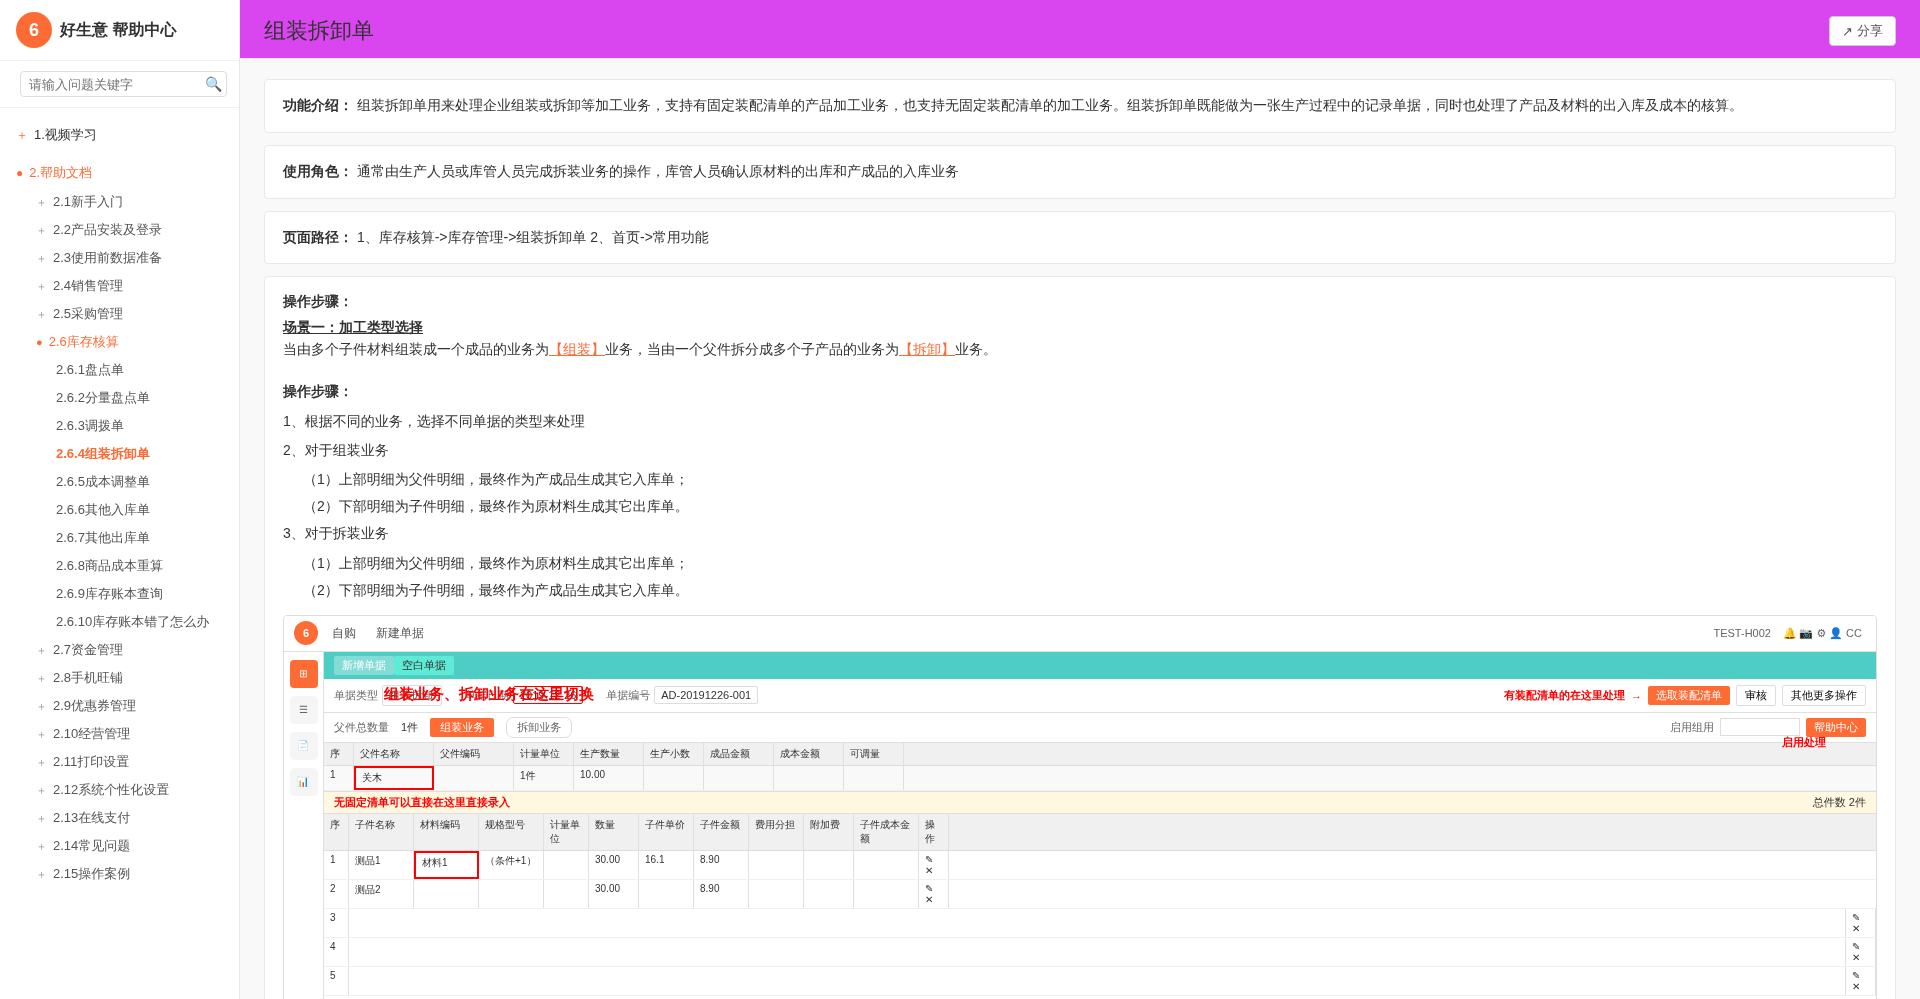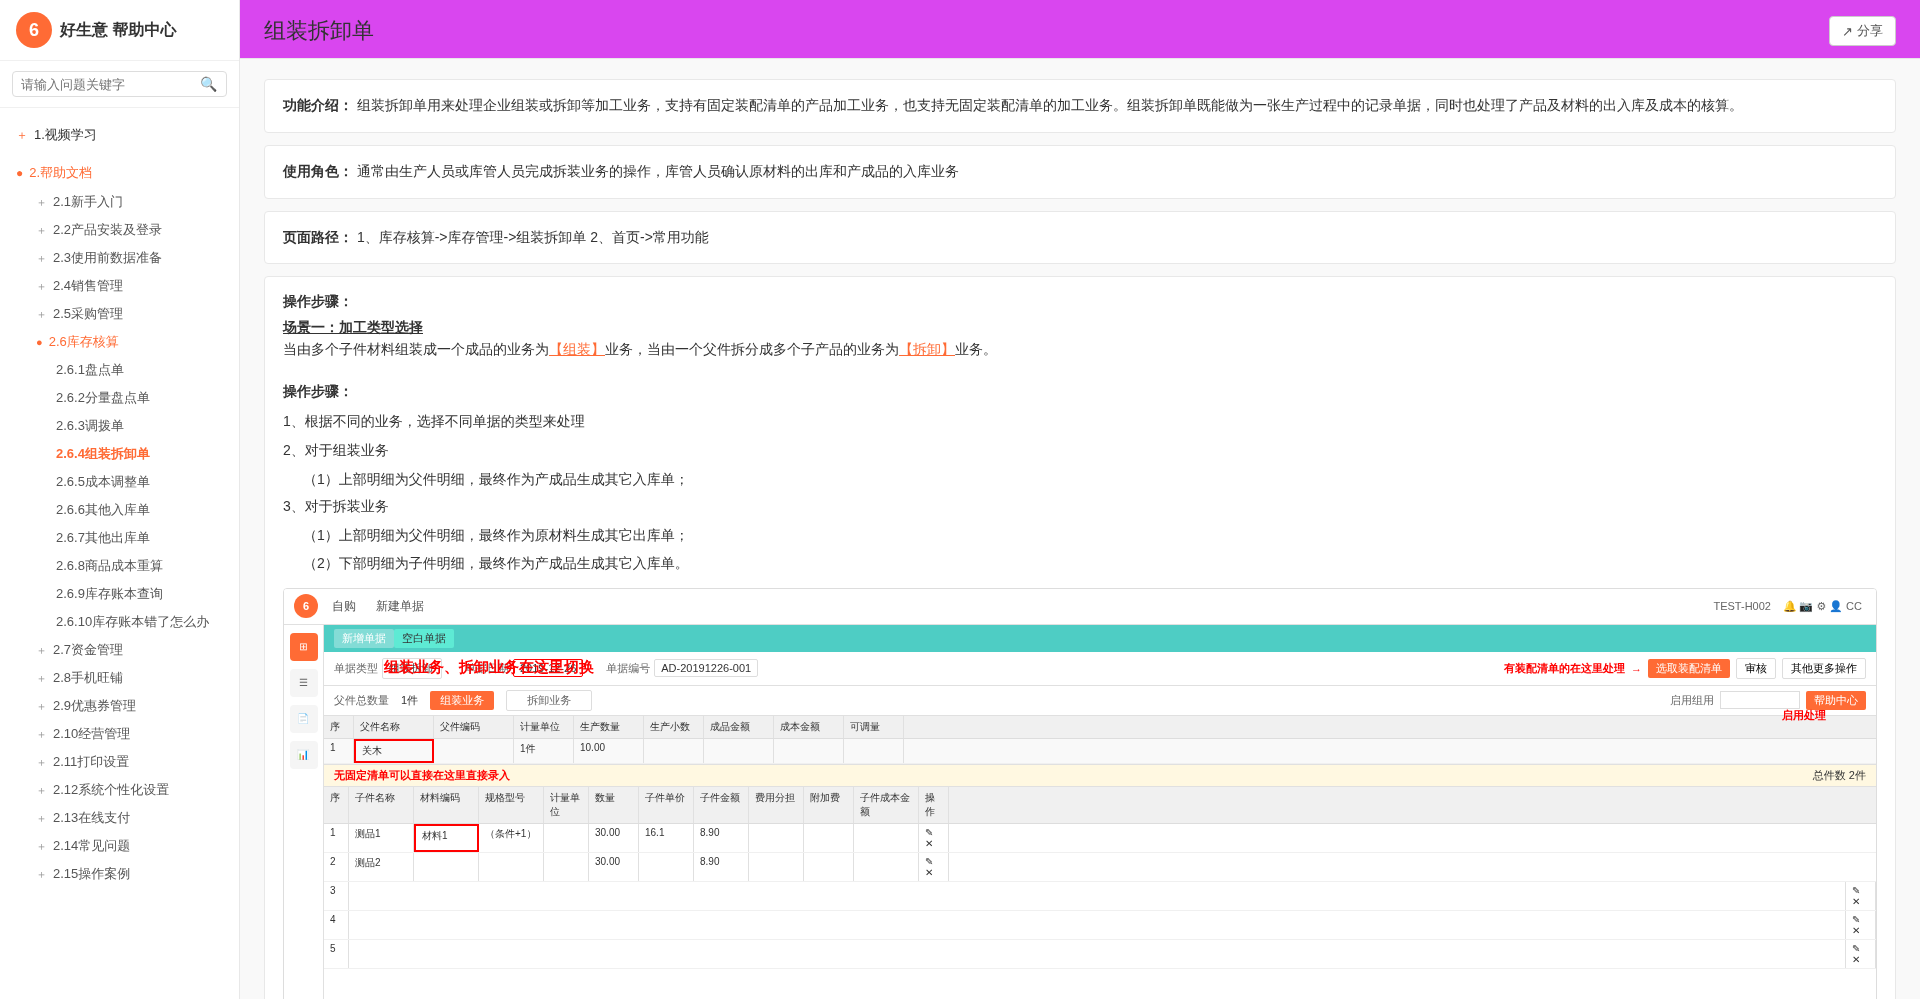--- a/index.html
+++ b/index.html
@@ -36,20 +36,21 @@
       padding: 10px 12px;
       border-bottom: 1px solid #f0f0f0;
     }
     .search-box {
       display: flex;
       align-items: center;
       border: 1px solid #ddd;
       border-radius: 4px;
       padding: 4px 8px;
       background: #fff;
+      margin-left: 8px;
     }
     .search-box input {
       border: none; outline: none; font-size: 13px; color: #999; flex: 1; background: transparent;
     }
     .search-icon-btn { color: #999; cursor: pointer; font-size: 14px; }
 
     .nav-area {
       flex: 1;
       overflow-y: auto;
       padding: 8px 0;
@@ -431,20 +432,21 @@
       </p>
 
       <br>
       <div class="section-title">操作步骤：</div>
 
       <p class="step-text">1、根据不同的业务，选择不同单据的类型来处理</p>
 
       <p class="step-text">2、对于组装业务</p>
       <div class="sub-steps">
         <p class="sub-step">（1）上部明细为父件明细，最终作为产成品生成其它入库单；</p>
+        <p class="sub-step">（2）下部明细为子件明细，最终作为原材料生成其它出库单。</p>
       </div>
 
       <p class="step-text">3、对于拆装业务</p>
       <div class="sub-steps">
         <p class="sub-step">（1）上部明细为父件明细，最终作为原材料生成其它出库单；</p>
         <p class="sub-step">（2）下部明细为子件明细，最终作为产成品生成其它入库单。</p>
       </div>
 
       
       <div class="screenshot-container">
@@ -495,21 +497,21 @@
                   <button style="background:#ff6b35;color:#fff;border:none;padding:2px 8px;border-radius:2px;font-size:11px;cursor:pointer;">选取装配清单</button>
                   <button style="background:#fff;border:1px solid #ddd;padding:2px 8px;border-radius:2px;font-size:11px;cursor:pointer;">审核</button>
                   <button style="background:#fff;border:1px solid #ddd;padding:2px 8px;border-radius:2px;font-size:11px;cursor:pointer;">其他更多操作</button>
                 </div>
               </div>
 
               <div style="background:#fff;padding:4px 10px;border-bottom:1px solid #e0e0e0;display:flex;align-items:center;gap:12px;position:relative;">
                 <span style="font-size:11px;color:#666;">父件总数量</span>
                 <span style="font-size:11px;">1件</span>
                 <button style="background:#ff6b35;color:#fff;border:none;padding:2px 10px;border-radius:2px;font-size:11px;cursor:pointer;">组装业务</button>
-                <button style="background:#fff;border:1px solid #ddd;color:#666;padding:2px 20px;border-radius:2px;font-size:11px;cursor:pointer;">拆卸业务</button>
+                <button style="background:#fff;border:1px solid #ddd;color:#666;padding:2px 10px;border-radius:7px;font-size:11px;cursor:pointer;">拆卸业务</button>
 
                 <div style="margin-left:auto;display:flex;align-items:center;gap:6px;">
                   <span style="font-size:11px;color:#666;">启用组用</span>
                   <input type="text" style="width: 80px; border: 1px solid rgb(221, 221, 221); padding: 2px 4px; font-size: 11px;">
                   <button style="background:#ff6b35;color:#fff;border:none;padding:2px 8px;border-radius:2px;font-size:11px;cursor:pointer;">帮助中心</button>
                 </div>
 
                 <div style="position:absolute;left:60px;top:-28px;color:red;font-size:15px;font-weight:bold;white-space:nowrap;">组装业务、拆卸业务在这里切换</div>
 
                 <div style="position:absolute;right:50px;top:22px;color:red;font-size:11px;font-weight:bold;">启用处理</div>

